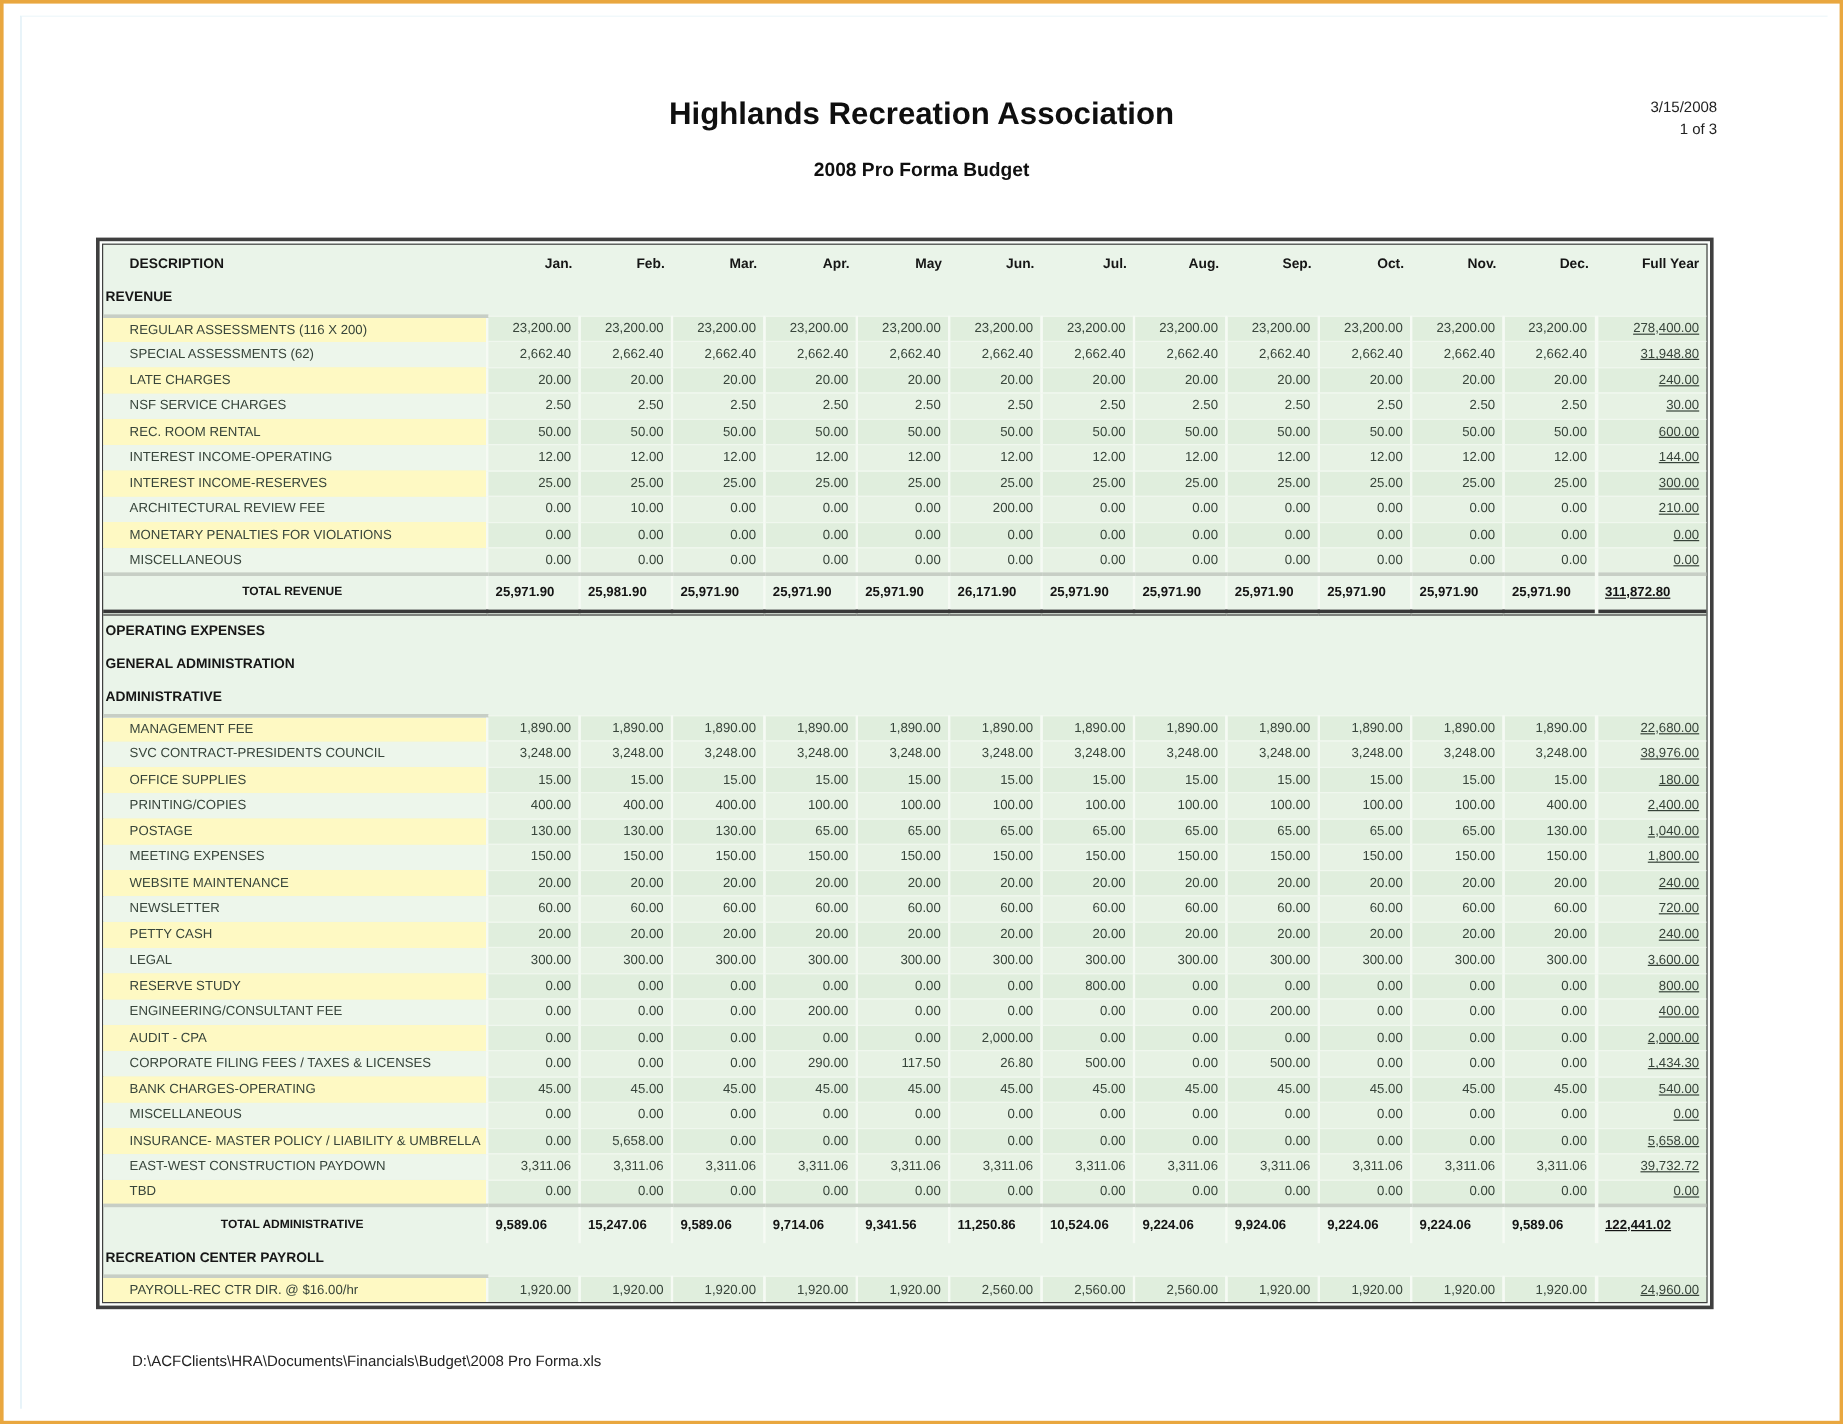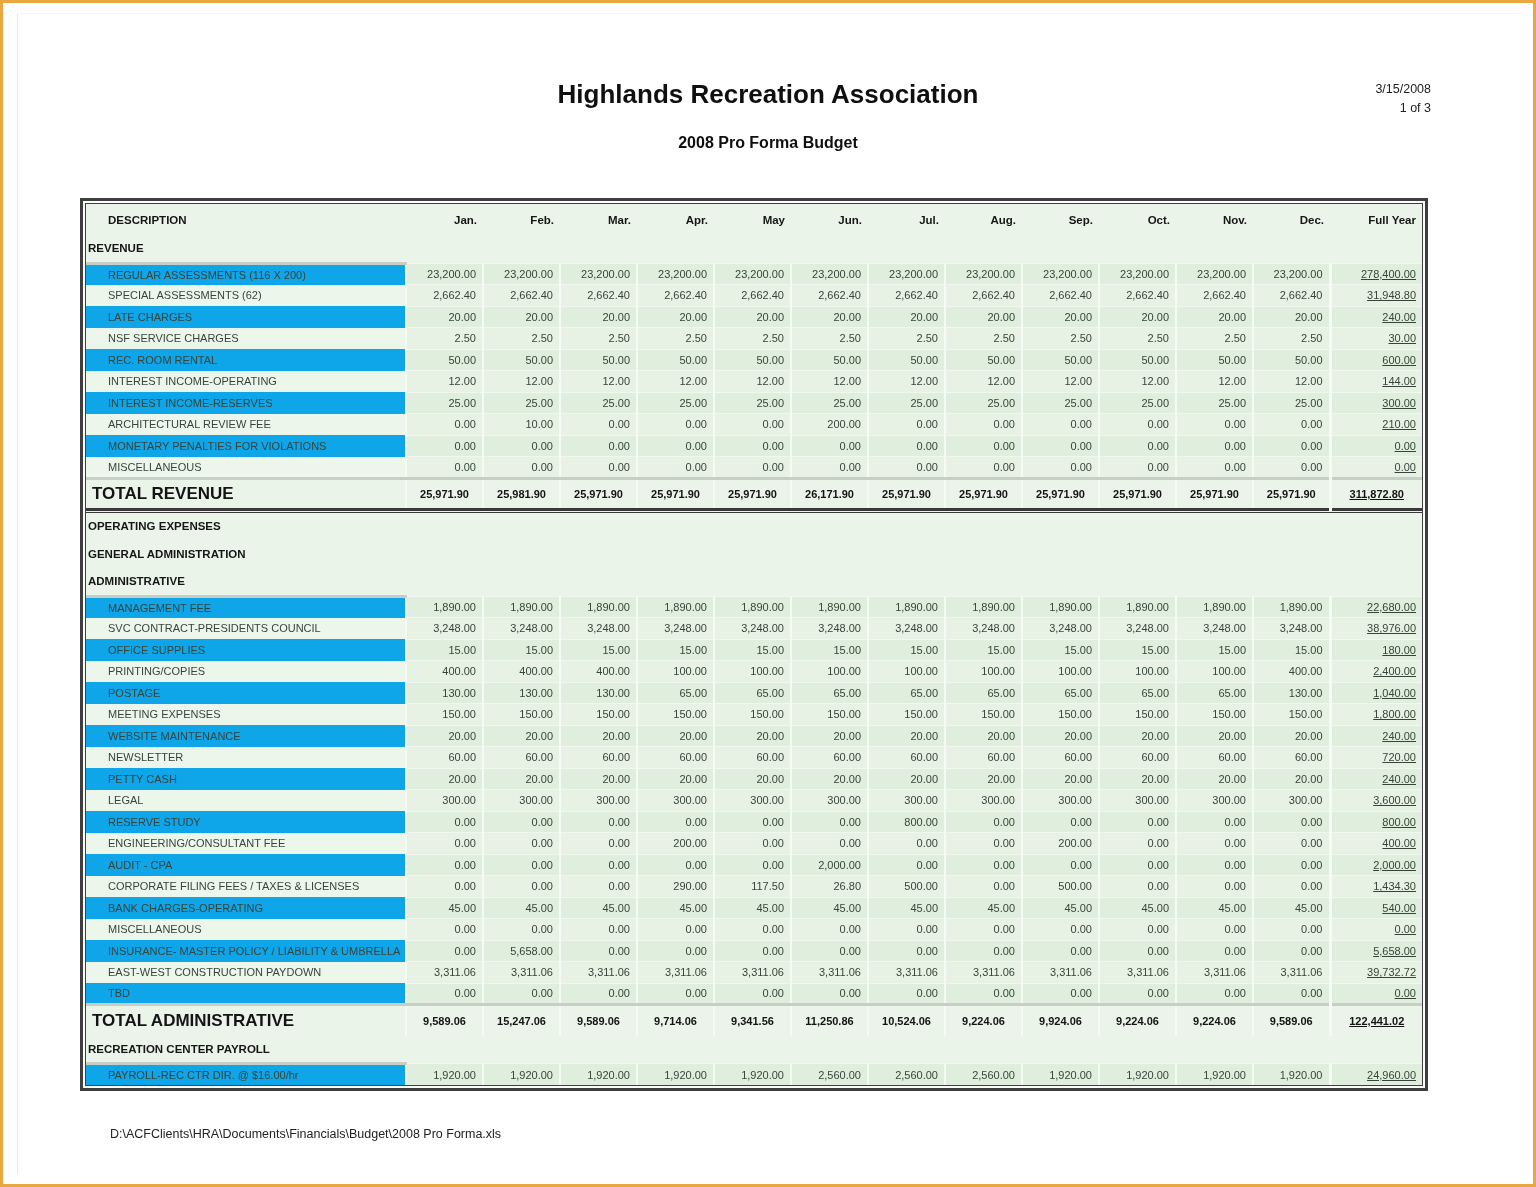--- a/index.html
+++ b/index.html
@@ -69,36 +69,36 @@
   tr.section td {
     font-weight: bold;
     font-size: 11.5px;
     color: #161616;
     height: 28px;
     padding-left: 2px;
     vertical-align: middle;
     margin-left: 44px;
   }
 
-  tr.data { background: #0ea5e9; }
+  tr.data { background: #fef9c3; }
   tr.data.alt { background: #edf6eb; }
   tr.data td.desc { padding-left: 22px; color: #37443a; }
   tr.data td.num {
     text-align: right;
     background: #e0eedd;
     border-left: 2px solid #f6faf4;
     border-top: 1px solid #f0f7ee;
     color: #37443a;
   }
   tr.data.alt td.num { background: #e7f2e4; }
   tr.data td.num:last-child, tr.total td.num:last-child { border-left: 3px solid #f6faf4; text-decoration: underline; }
 
   tr.total td { font-weight: bold; color: #141414; height: 31px; }
-  tr.total td.desc { text-align: left; padding-right: 10px; font-size: 17px; }
-  tr.total td.num { text-align: center; border-left: 2px solid #f6faf4; }
+  tr.total td.desc { text-align: center; padding-right: 10px; font-size: 10px; }
+  tr.total td.num { text-align: left; border-left: 2px solid #f6faf4; }
 
   table tr.rule-above > td { border-top: 3px solid #c7cec5; }
 
   tr.dark-rule td {
     height: 3px; padding: 0;
     border-top: 3px solid #383838;
     border-bottom: 1px solid #383838;
   }
 
   .footer {

